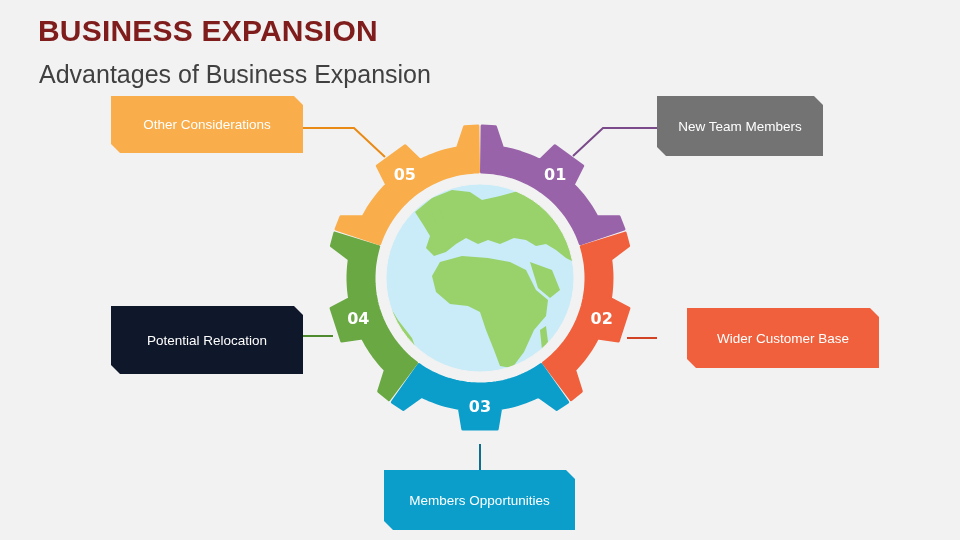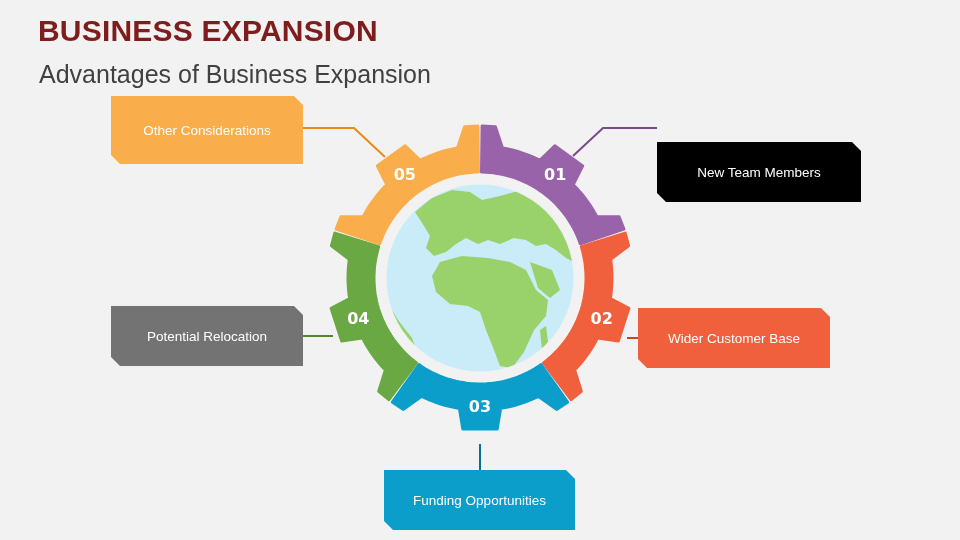--- a/index.html
+++ b/index.html
@@ -75,17 +75,17 @@
   </g>
   <g id="gear-numbers">
       <text x="555.2" y="180.4" text-anchor="middle" class="gear-num">01</text>
       <text x="601.7" y="323.6" text-anchor="middle" class="gear-num">02</text>
       <text x="480.0" y="412.0" text-anchor="middle" class="gear-num">03</text>
       <text x="358.3" y="323.6" text-anchor="middle" class="gear-num">04</text>
       <text x="404.8" y="180.4" text-anchor="middle" class="gear-num">05</text>
     </g>
 </svg>
 
-<div class="label-box" style="left:657px;top:96px;width:204px;height:60px;background:#000000;margin-top:46px;">New Team Members</div>
-<div class="label-box" style="left:638px;top:308px;width:192px;height:60px;background:#f0603c;">Wider Customer Base</div>
-<div class="label-box" style="left:384px;top:470px;width:191px;height:60px;background:#0b9ecb;">Funding Opportunities</div>
-<div class="label-box" style="left:111px;top:306px;width:192px;height:60px;background:#737373;">Potential Relocation</div>
-<div class="label-box" style="left:111px;top:96px;width:192px;height:68px;background:#f9ae4b;">Other Considerations</div>
+<div class="label-box" style="left:657px;top:96px;width:166px;height:60px;background:#737373;">New Team Members</div>
+<div class="label-box" style="left:687px;top:308px;width:192px;height:60px;background:#f0603c;">Wider Customer Base</div>
+<div class="label-box" style="left:384px;top:470px;width:191px;height:60px;background:#0b9ecb;">Members Opportunities</div>
+<div class="label-box" style="left:111px;top:306px;width:192px;height:68px;background:#0f172a;">Potential Relocation</div>
+<div class="label-box" style="left:111px;top:96px;width:192px;height:57px;background:#f9ae4b;">Other Considerations</div>
 
 </body></html>

